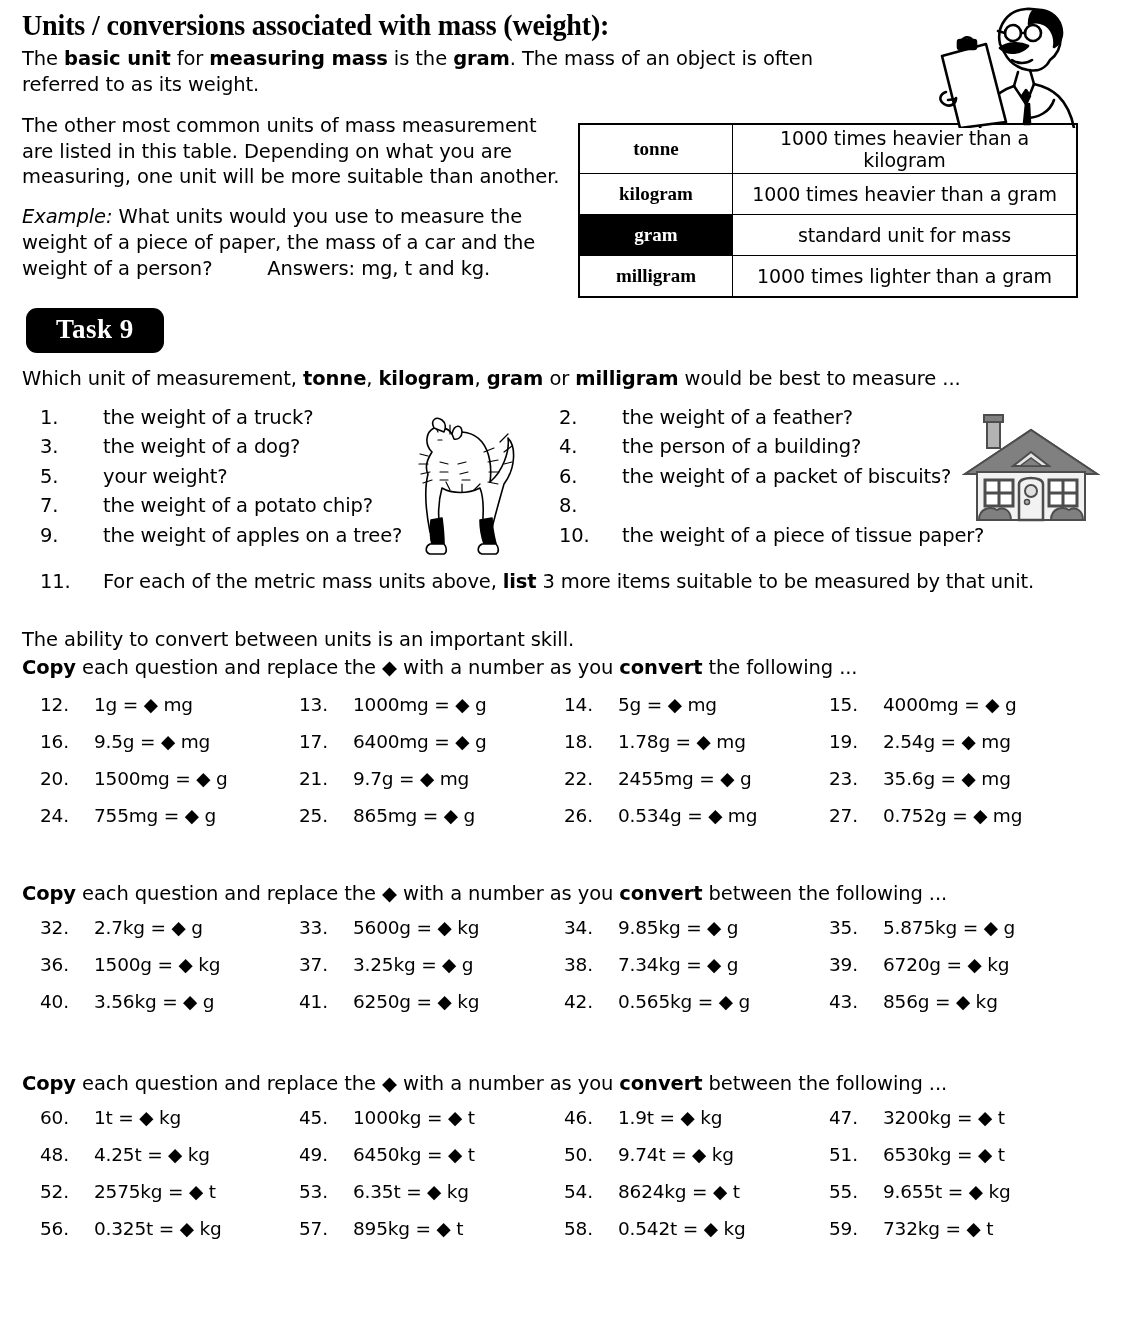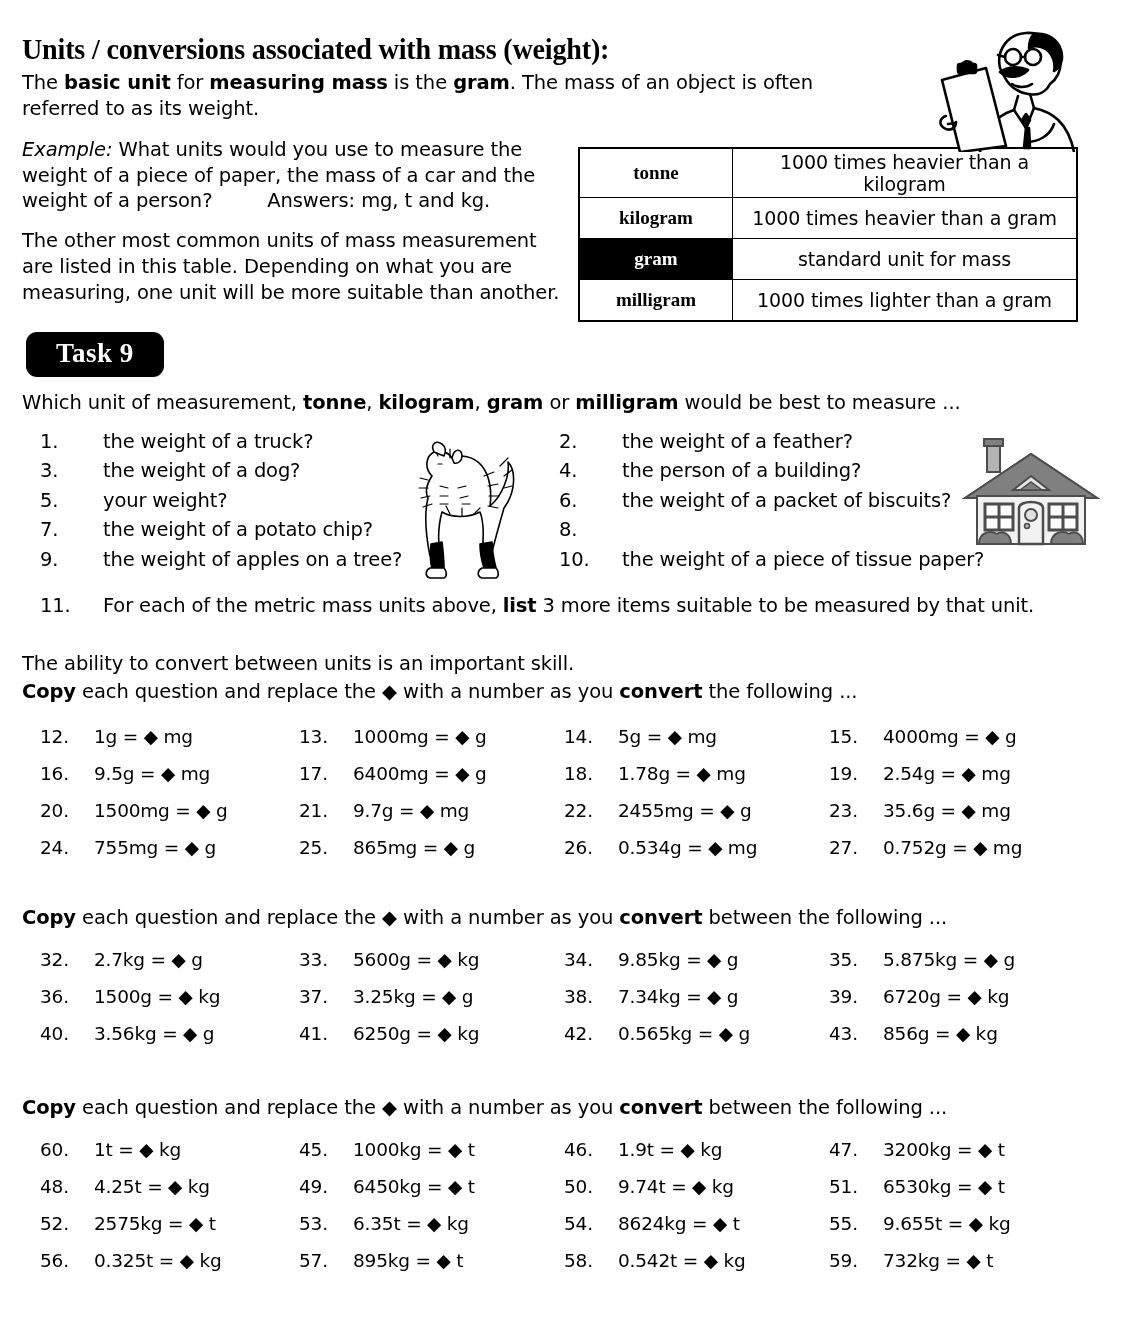--- a/index.html
+++ b/index.html
@@ -14,21 +14,20 @@
     font-family: "DejaVu Sans", sans-serif;
     color: #000000;
     overflow: hidden;
   }
 
   .page {
     position: absolute;
     inset: 0;
     padding: 6px 22px 0 22px;
     box-sizing: border-box;
-    margin-top: 24px;
   }
 
   
   .title {
     font-family: "Liberation Serif", serif;
     font-weight: bold;
     font-size: 29px;
     letter-spacing: -0.2px;
     line-height: 1.05;
     margin: 4px 0 6px 0;
@@ -165,21 +164,21 @@
   .section-head b { font-weight: bold; }
 
   
   .grid {
     position: relative;
     margin-top: 12px;
   }
   .grid .grow {
     display: flex;
     height: 37px;
-    align-items: center;
+    align-items: flex-start;
   }
   .gcell {
     display: flex;
     align-items: baseline;
     font-size: 18.5px;
     letter-spacing: -0.2px;
     white-space: nowrap;
   }
   .gcell .n  { flex: 0 0 54px; }
   .gcell .e  { flex: 1 1 auto; }
@@ -313,28 +312,28 @@
 
   
   <h1 class="title">Units / conversions associated with mass (weight):</h1>
 
   
   <p class="para"><span>The </span><b>basic unit</b><span> for </span><b>measuring mass</b><span> is the </span><b>gram</b><span>.  The mass of an object is often referred to as its weight.</span></p>
 
   
   <div class="intro-row">
     <div class="intro-left">
+      <p class="para">The other most common units of mass measurement are listed in this table.  Depending on what you are measuring, one unit will be more suitable than another.</p>
       <p class="para">
         <i>Example:</i>
         <span>What units would you use to measure the weight of a piece of paper, the mass of a car and the weight of a person?</span>
         &nbsp;&nbsp;&nbsp;&nbsp;&nbsp;&nbsp;&nbsp;
         <span>Answers:</span>
         <span>mg, t and kg.</span>
       </p>
-      <p class="para">The other most common units of mass measurement are listed in this table.  Depending on what you are measuring, one unit will be more suitable than another.</p>
     </div>
 
     <div class="units-table-wrap">
       <table class="units">
         <tbody>
             <tr>
               <td class="unit-name">tonne</td>
               <td class="unit-desc">1000 times heavier than a kilogram</td>
             </tr>
             <tr>

